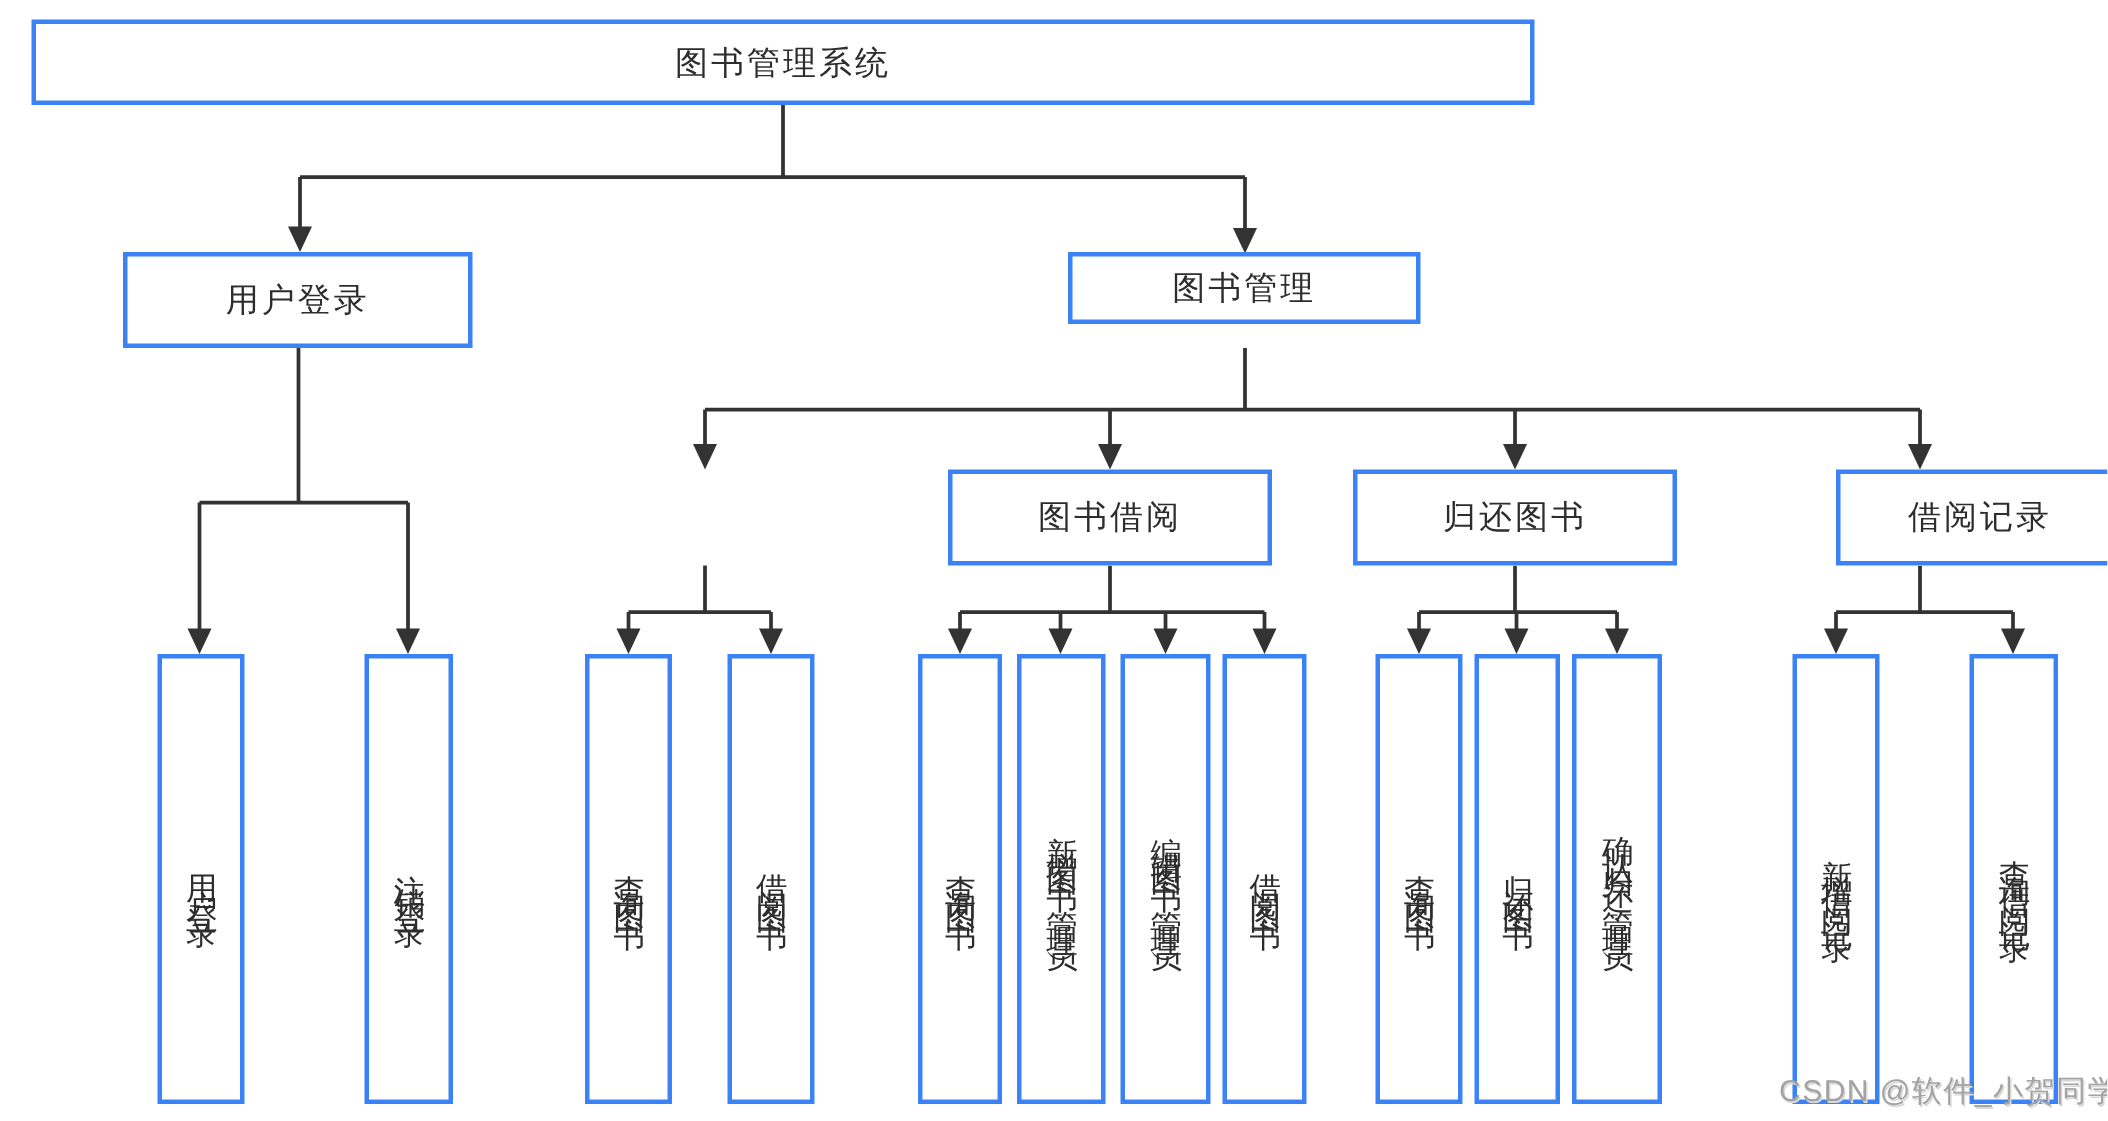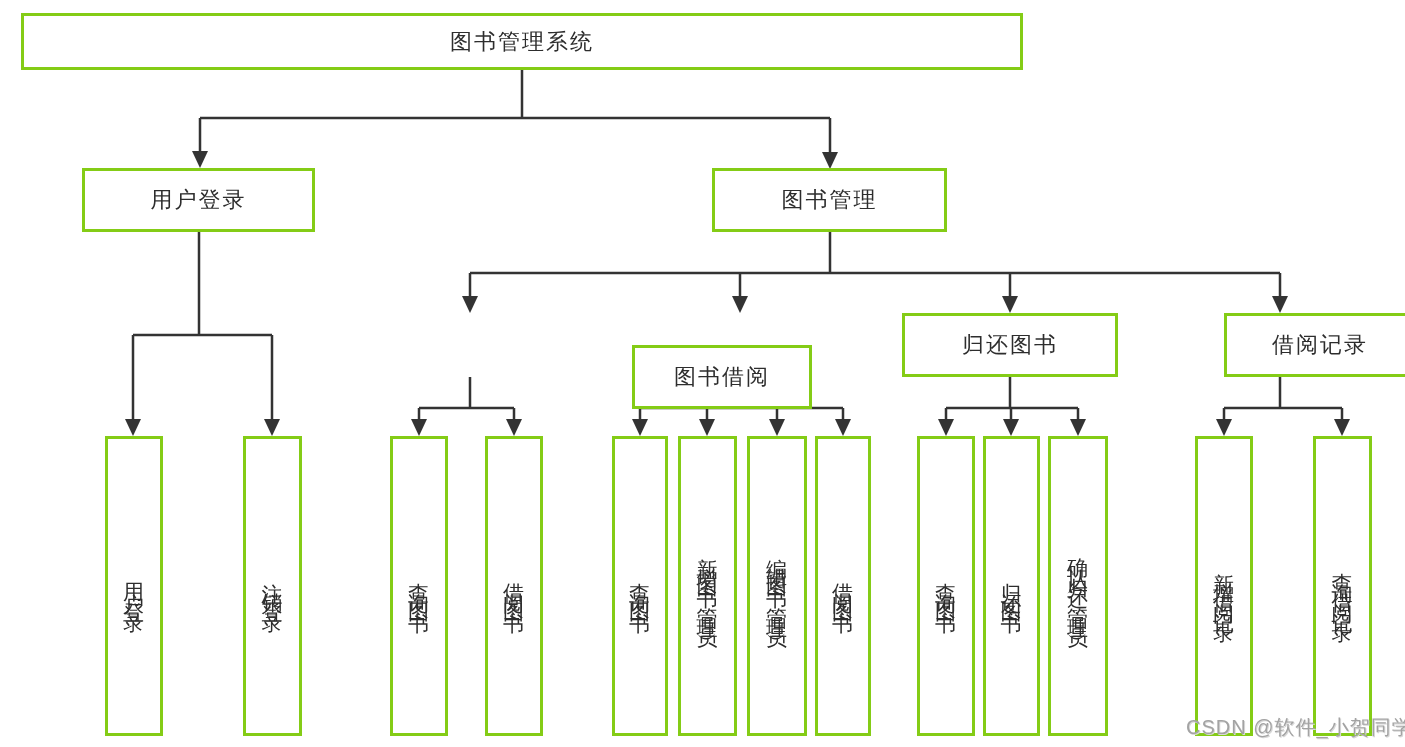--- a/index.html
+++ b/index.html
@@ -9,21 +9,21 @@
     height: 747px;
     background: #ffffff;
     font-family: "Liberation Sans", sans-serif;
     overflow: hidden;
   }
   #wires { position: absolute; left: 0; top: 0; }
   .box {
     position: absolute;
     box-sizing: border-box;
     background: #ffffff;
-    border: 3px solid #84cc16;
+    border: 3px solid #3b82f6;
     color: #2d2d2d;
     display: flex;
     align-items: center;
     justify-content: center;
   }
   .box.h {
     font-size: 22px;
     letter-spacing: 2px;
     white-space: nowrap;
   }
@@ -98,23 +98,23 @@
     <g>
       <path d="M1280 377 V408 M1224 408 H1342 M1224 408 V420 M1342 408 V420"></path>
       <polygon points="1216,419 1232,419 1224,436"></polygon>
       <polygon points="1334,419 1350,419 1342,436"></polygon>
     </g>
   </svg>
 
   <div class="box h" style="left:21px; top:13px; width:1002px; height:57px;">图书管理系统</div>
 
   <div class="box h" style="left:82px; top:168px; width:233px; height:64px;">用户登录</div>
-  <div class="box h" style="left:712px; top:168px; width:235px; height:64px;">图书管理</div>
+  <div class="box h" style="left:712px; top:168px; width:235px; height:48px;">图书管理</div>
 
-  <div class="box h" style="left:632px; top:313px; width:180px; height:64px;margin-top:32px;">图书借阅</div>
+  <div class="box h" style="left:632px; top:313px; width:216px; height:64px;">图书借阅</div>
   <div class="box h" style="left:902px; top:313px; width:216px; height:64px;">归还图书</div>
   <div class="box h" style="left:1224px; top:313px; width:192px; height:64px;">借阅记录</div>
 
   <div class="box v" style="left:105px; top:436px; width:58px; height:300px;">用户登录</div>
   <div class="box v" style="left:243px; top:436px; width:59px; height:300px;">注销登录</div>
 
   <div class="box v" style="left:390px; top:436px; width:58px; height:300px;">查询图书</div>
   <div class="box v" style="left:485px; top:436px; width:58px; height:300px;">借阅图书</div>
 
   <div class="box v" style="left:612px; top:436px; width:56px; height:300px;">查询图书</div>

